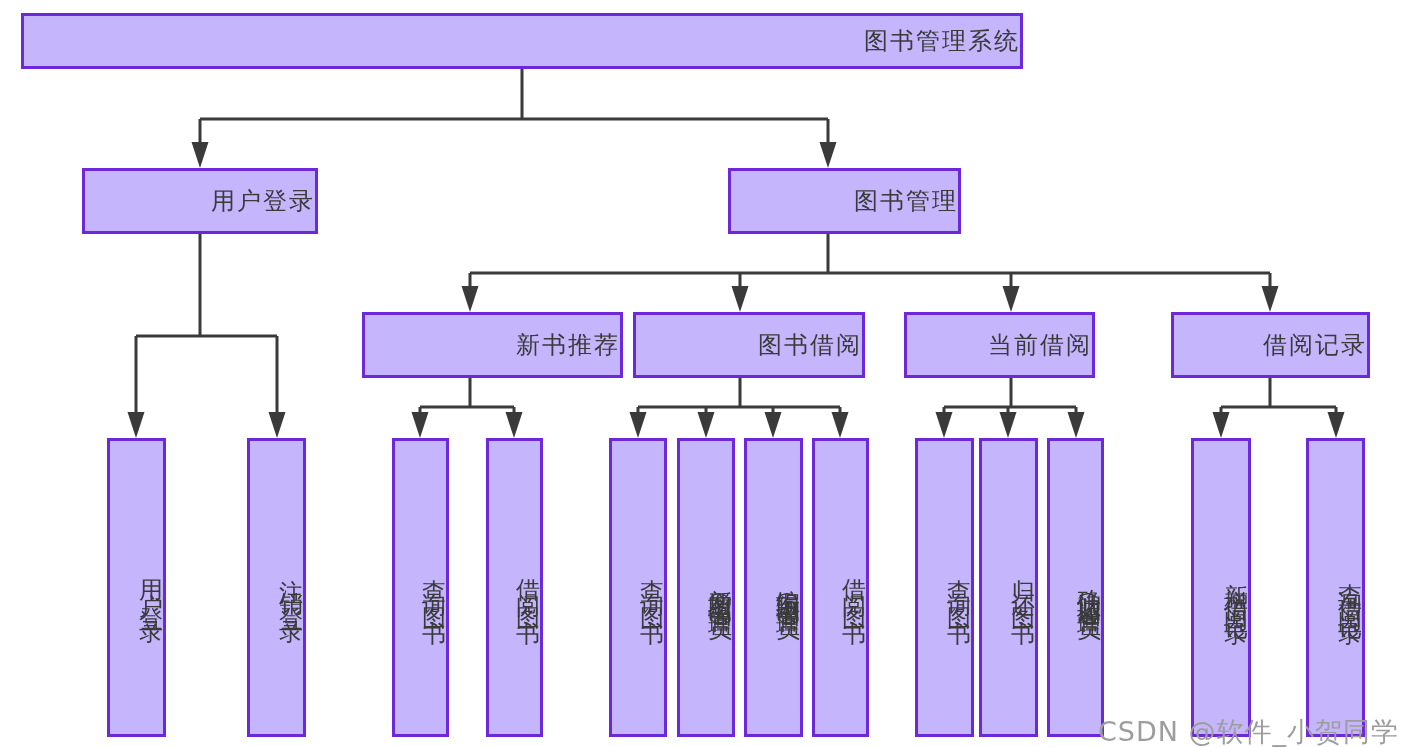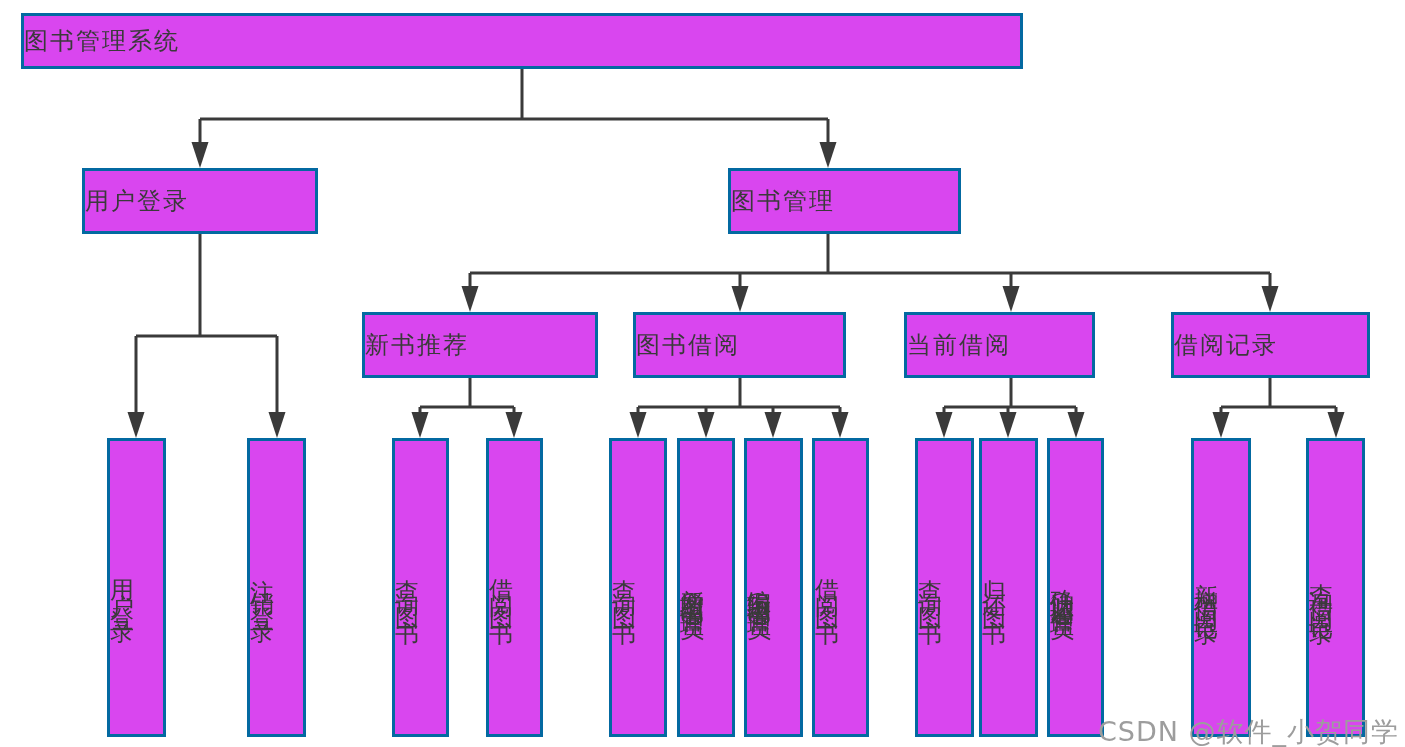--- a/index.html
+++ b/index.html
@@ -28,25 +28,25 @@
     stroke-width: 3;
     fill: none;
   }
   svg.connectors path.arrow {
     fill: #3a3a3a;
     stroke: none;
   }
   .box {
     position: absolute;
     box-sizing: border-box;
-    border: 3px solid #0369a1;
-    background: #d946ef;
+    border: 3px solid #6d28d9;
+    background: #c4b5fd;
     display: flex;
     align-items: center;
-    justify-content: flex-start;
+    justify-content: flex-end;
     z-index: 2;
   }
   .hlabel {
     font-size: 24px;
     color: #3a3a3a;
     letter-spacing: 2px;
     white-space: nowrap;
   }
   .leaf { top: 438px; height: 299px; }
   .vtext {
@@ -116,24 +116,24 @@
     <span class="hlabel">图书管理系统</span>
   </div>
 
   <div class="box" style="left:82px; top:168px; width:236px; height:66px;">
     <span class="hlabel">用户登录</span>
   </div>
   <div class="box" style="left:728px; top:168px; width:233px; height:66px;">
     <span class="hlabel">图书管理</span>
   </div>
 
-  <div class="box" style="left:362px; top:312px; width:236px; height:66px;">
+  <div class="box" style="left:362px; top:312px; width:261px; height:66px;">
     <span class="hlabel">新书推荐</span>
   </div>
-  <div class="box" style="left:633px; top:312px; width:213px; height:66px;">
+  <div class="box" style="left:633px; top:312px; width:232px; height:66px;">
     <span class="hlabel">图书借阅</span>
   </div>
   <div class="box" style="left:904px; top:312px; width:191px; height:66px;">
     <span class="hlabel">当前借阅</span>
   </div>
   <div class="box" style="left:1171px; top:312px; width:199px; height:66px;">
     <span class="hlabel">借阅记录</span>
   </div>
 
   <div class="box leaf" style="left:107px; width:59px;">

